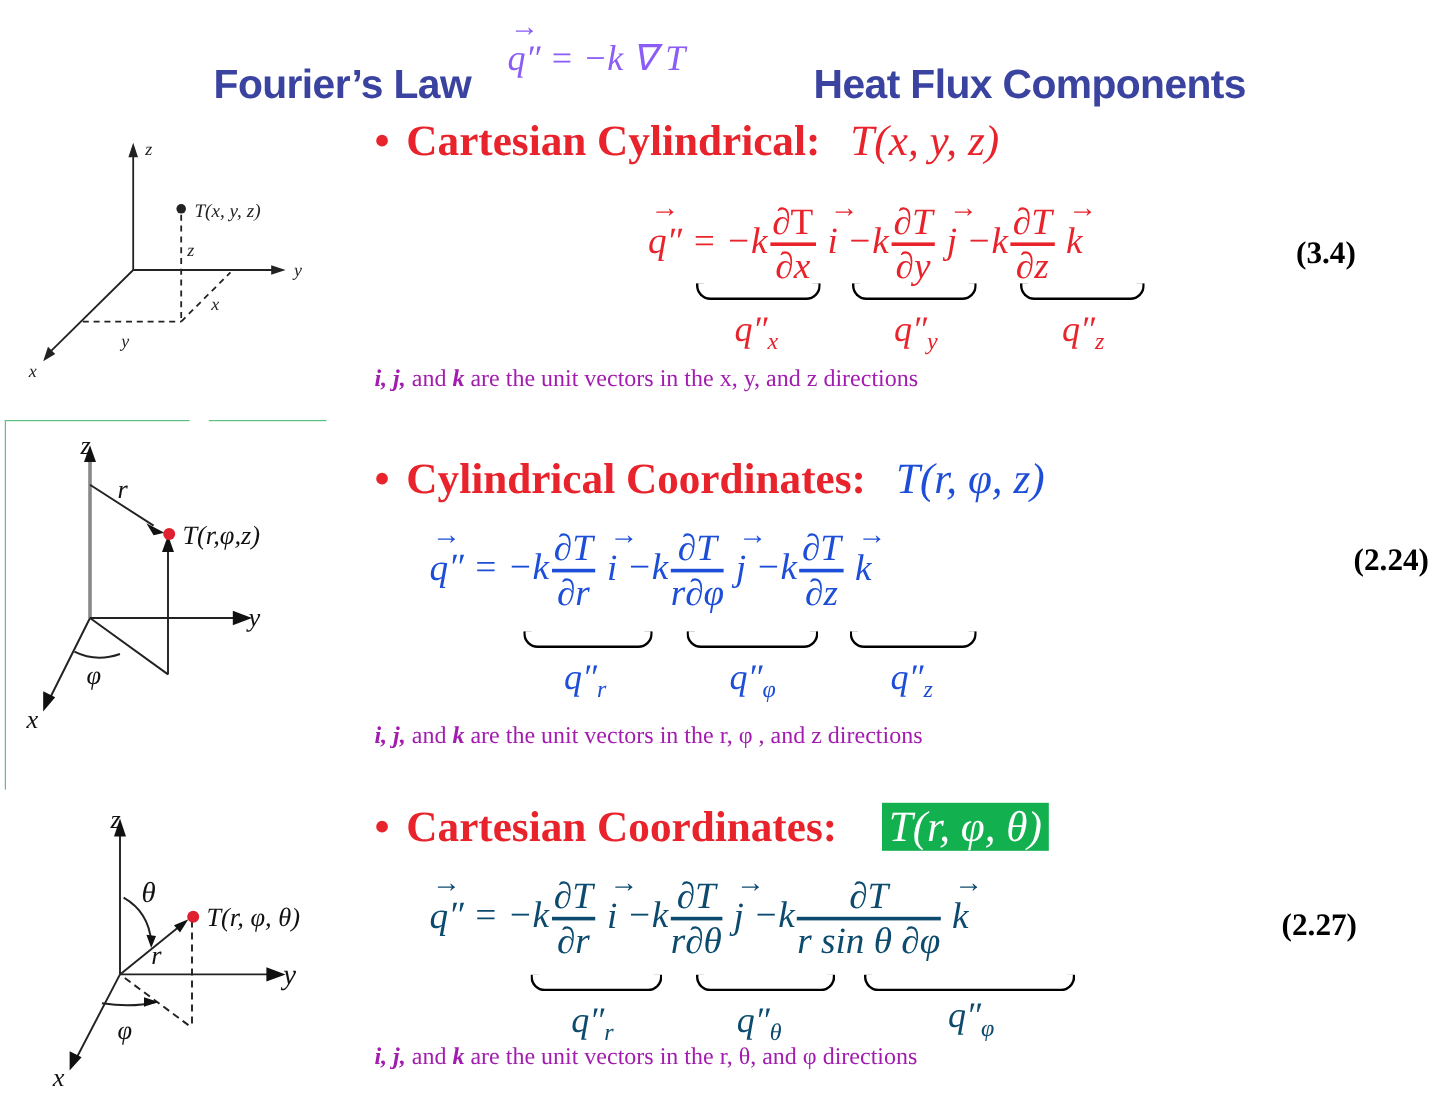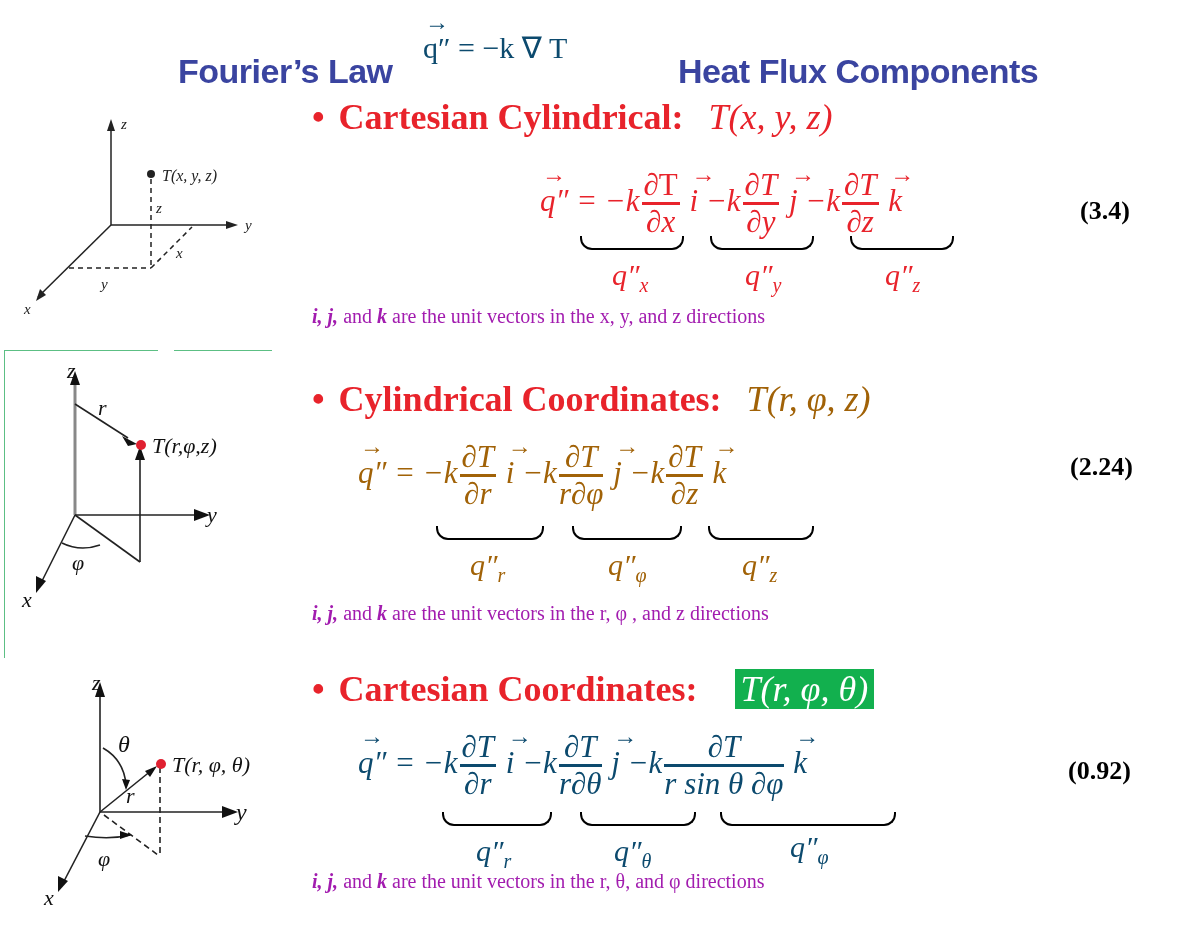--- a/index.html
+++ b/index.html
@@ -2,38 +2,38 @@
 <html><head>
 <meta charset="utf-8">
 <style>
   html,body{margin:0;padding:0;background:#ffffff;}
   body{width:1200px;height:927px;position:relative;overflow:hidden;font-family:"Liberation Serif",serif;}
   .abs{position:absolute;}
   .title{top:8px;left:0;width:1200px;height:70px;}
   .title .sans{font-family:"Liberation Sans",sans-serif;font-weight:bold;color:#3a44a0;font-size:34px;position:absolute;top:44px;letter-spacing:-0.5px;}
   .title .law{left:178px;}
   .title .hfc{left:678px;}
-  .title .eq{position:absolute;left:423px;top:22px;font-family:"Liberation Serif",serif;font-size:30px;color:#0c4a6e;}
+  .title .eq{position:absolute;left:423px;top:22px;font-family:"Liberation Serif",serif;font-style:italic;font-size:30px;color:#8b5cf6;}
   .heading{font-family:"Liberation Serif",serif;font-weight:bold;color:#e8232b;font-size:36px;white-space:nowrap;}
   .heading .bullet{font-weight:bold;margin-right:14px;}
   .func{font-family:"Liberation Serif",serif;font-style:italic;font-size:36px;font-weight:normal;}
   .eqline{font-family:"Liberation Serif",serif;font-style:italic;font-size:31px;white-space:nowrap;}
   .frac{display:inline-block;vertical-align:middle;text-align:center;margin:0 2px;}
   .frac .num{display:block;border-bottom:3px solid currentColor;padding:0 2px;line-height:1.1;}
   .frac .den{display:block;line-height:1.1;}
   .vec{position:relative;display:inline-block;}
   .vec::before{content:"\2192";position:absolute;top:-22px;left:2px;font-style:normal;font-size:24px;}
   .brace{position:absolute;height:12px;border:2px solid #000;border-top:none;border-radius:0 0 12px 12px;}
   .comp{position:absolute;font-family:"Liberation Serif",serif;font-style:italic;font-size:30px;}
   .comp sub{font-size:20px;}
   .eqnum{font-family:"Liberation Serif",serif;font-weight:bold;font-size:26px;color:#000;}
   .note{font-family:"Liberation Serif",serif;font-size:20px;color:#a21caf;white-space:nowrap;}
   .note b{font-style:italic;}
   .red{color:#e8232b;}
-  .blue{color:#a16207;}
+  .blue{color:#1d4ed8;}
   .green{color:#0c4a6e;}
   .greenbox{background:#12b04e;color:#fff;padding:0 6px;}
   .sep{position:absolute;background:#5cbf84;}
 </style>
 </head>
 <body>
 
 <div class="abs title">
   <span class="sans law">Fourier’s Law</span>
   <span class="eq"><span class="vec">q</span>″ = −<span>k</span> ∇ <span>T</span></span>
@@ -124,21 +124,21 @@
 
 <div class="abs eqline blue" style="left:358px;top:440px;">
   <span class="vec">q</span>″ = −k<span class="frac"><span class="num">∂T</span><span class="den">∂r</span></span> <span class="vec">i</span> −k<span class="frac"><span class="num">∂T</span><span class="den">r∂φ</span></span> <span class="vec">j</span> −k<span class="frac"><span class="num">∂T</span><span class="den">∂z</span></span> <span class="vec">k</span>
 </div>
 <div class="brace" style="left:436px;top:526px;width:104px;"></div>
 <div class="brace" style="left:572px;top:526px;width:106px;"></div>
 <div class="brace" style="left:708px;top:526px;width:102px;"></div>
 <div class="comp blue" style="left:470px;top:548px;"><span>q″</span><sub>r</sub></div>
 <div class="comp blue" style="left:608px;top:548px;"><span>q″</span><sub>φ</sub></div>
 <div class="comp blue" style="left:742px;top:548px;"><span>q″</span><sub>z</sub></div>
-<div class="abs eqnum" style="left:1070px;top:452px;">(2.24)</div>
+<div class="abs eqnum" style="left:1128px;top:452px;">(2.24)</div>
 <div class="abs note" style="left:312px;top:602px;"><b>i, j,</b><span> and </span><b>k</b><span> are the unit vectors in the r, φ , and z directions</span></div>
 
 <div class="abs" style="left:0;top:660px;width:300px;height:267px;">
   <svg width="300" height="267" viewBox="0 660 300 267">
     <g stroke="#222" stroke-width="1.6" fill="none">
       <line x1="100" y1="812" x2="100" y2="688"></line>
       <line x1="100" y1="812" x2="228" y2="812"></line>
       <line x1="100" y1="812" x2="62" y2="885"></line>
       <line x1="100" y1="812" x2="152" y2="770"></line>
       <path d="M 103 748 Q 124 760 126 785"></path>
@@ -174,14 +174,14 @@
 
 <div class="abs eqline green" style="left:358px;top:730px;">
   <span class="vec">q</span>″ = −k<span class="frac"><span class="num">∂T</span><span class="den">∂r</span></span> <span class="vec">i</span> −k<span class="frac"><span class="num">∂T</span><span class="den">r∂θ</span></span> <span class="vec">j</span> −k<span class="frac"><span class="num">∂T</span><span class="den">r sin θ ∂φ</span></span> <span class="vec">k</span>
 </div>
 <div class="brace" style="left:442px;top:812px;width:106px;"></div>
 <div class="brace" style="left:580px;top:812px;width:112px;"></div>
 <div class="brace" style="left:720px;top:812px;width:172px;"></div>
 <div class="comp green" style="left:476px;top:834px;"><span>q″</span><sub>r</sub></div>
 <div class="comp green" style="left:614px;top:834px;"><span>q″</span><sub>θ</sub></div>
 <div class="comp green" style="left:790px;top:830px;"><span>q″</span><sub>φ</sub></div>
-<div class="abs eqnum" style="left:1068px;top:756px;">(0.92)</div>
+<div class="abs eqnum" style="left:1068px;top:756px;">(2.27)</div>
 <div class="abs note" style="left:312px;top:870px;"><b>i, j,</b><span> and </span><b>k</b><span> are the unit vectors in the r, θ, and φ directions</span></div>
 
 </body></html>

